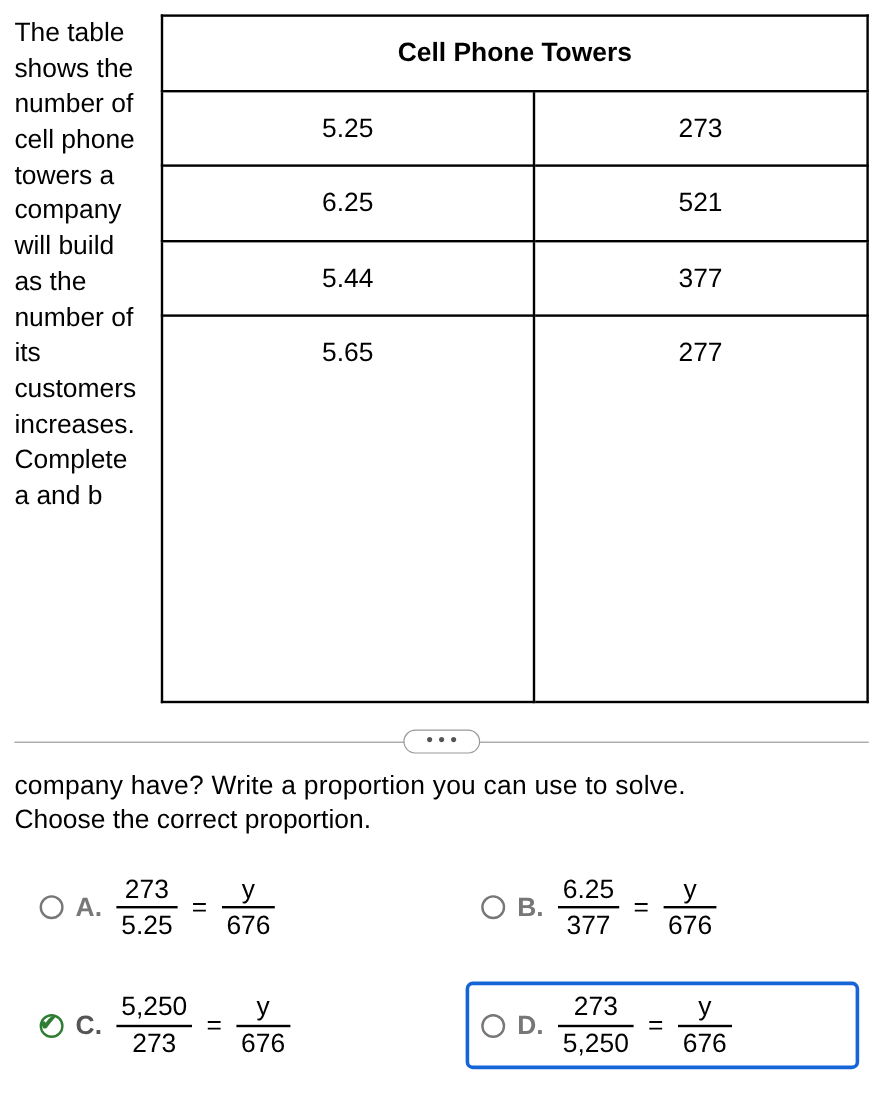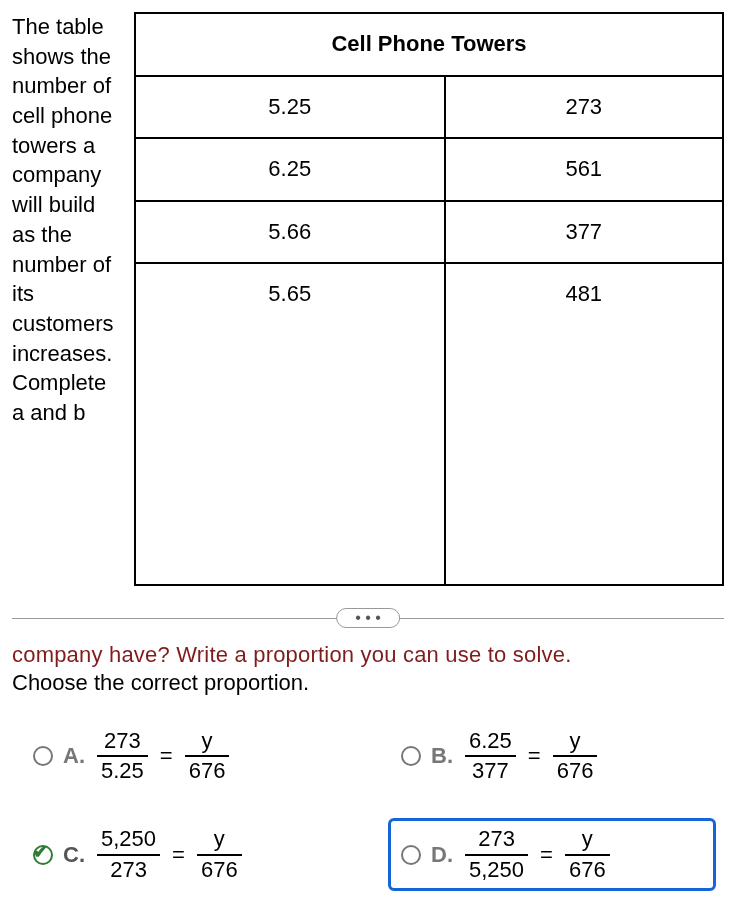--- a/index.html
+++ b/index.html
@@ -65,21 +65,21 @@
     background: #fff;
     border: 1px solid #999;
     border-radius: 10px;
     padding: 0 18px;
     font-size: 16px;
     color: #555;
     line-height: 18px;
     cursor: pointer;
   }
   .cutoff {
-    color: #7f1d1d;
+    color: #000000;
     font-size: 22px;
     letter-spacing: 0.2px;
     margin-bottom: 2px;
   }
   .prompt {
     margin-bottom: 24px;
   }
   .options {
     display: grid;
     grid-template-columns: 1fr 1fr;
@@ -167,29 +167,29 @@
       <tbody>
           <tr>
             <th class="title" colspan="2">Cell Phone Towers</th>
           </tr>
       <tr>
         <td>5.25</td>
         <td>273</td>
       </tr>
       <tr>
         <td>6.25</td>
-        <td>561</td>
-      </tr>
-      <tr>
-        <td>5.66</td>
+        <td>521</td>
+      </tr>
+      <tr>
+        <td>5.44</td>
         <td>377</td>
       </tr>
       <tr>
         <td style="border-bottom:none">5.65</td>
-        <td style="border-bottom:none">481</td>
+        <td style="border-bottom:none">277</td>
       </tr>
       <tr>
         <td class="tallcell"></td>
         <td class="tallcell"></td>
       </tr>
     </tbody>
       </table>
   </div>
 </div>
 

